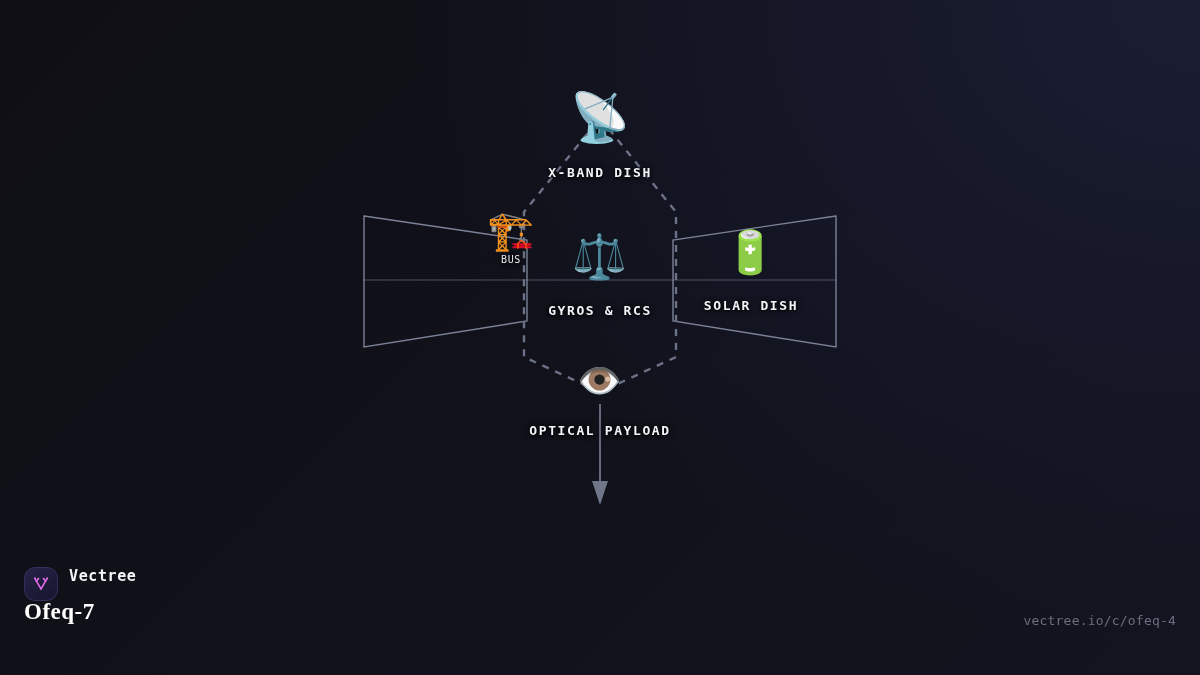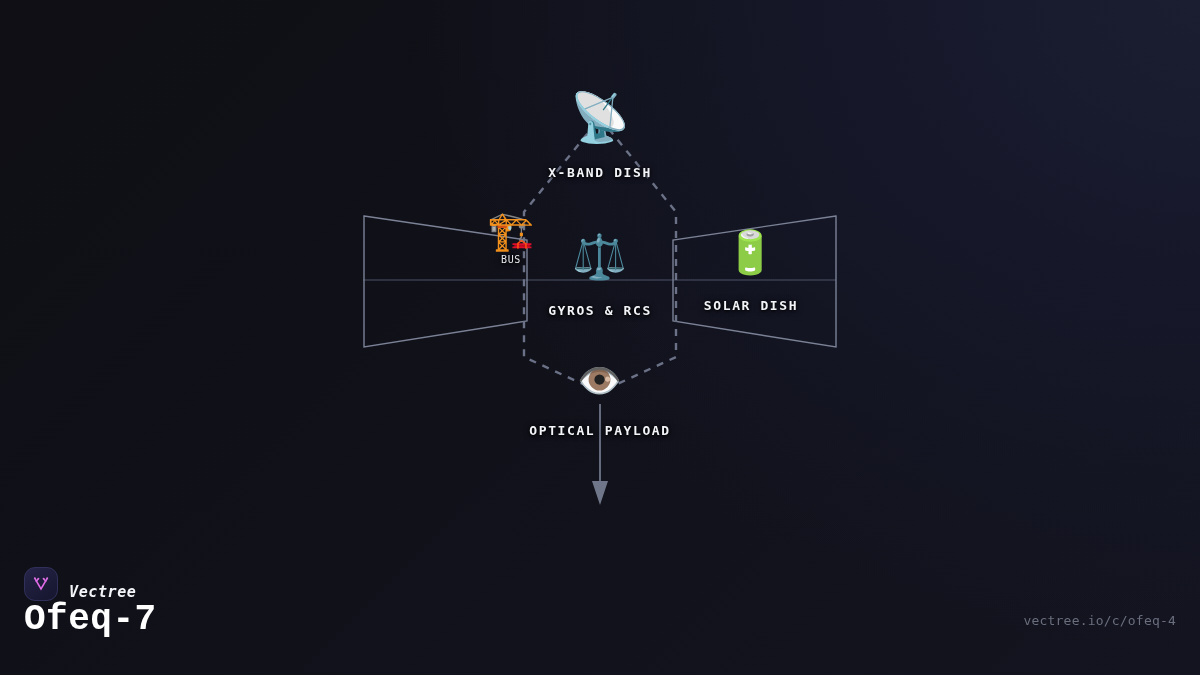--- a/index.html
+++ b/index.html
@@ -91,23 +91,22 @@
     bottom: 0;
     width: 1200px;
     height: 120px;
   }
 
   #brand-row {
     position: absolute;
     left: 24px;
     top: 12px;
     display: flex;
-    align-items: flex-end;
+    align-items: flex-start;
     gap: 11px;
-    font-style: italic;
   }
 
   #brand-logo {
     width: 34px;
     height: 34px;
     border-radius: 11px;
     background: linear-gradient(145deg, #262449 0%, #1c1b38 55%, #171630 100%);
     border: 1px solid #31305a;
     display: flex;
     align-items: center;
@@ -120,23 +119,23 @@
     color: #f4f5f9;
     font-size: 15px;
     font-weight: bold;
     letter-spacing: 0.6px;
   }
 
   #page-title {
     position: absolute;
     left: 24px;
     top: 44px;
-    font-family: Liberation Mono, monospace;
+    font-family: Liberation Serif, serif;
     color: #ffffff;
-    font-size: 36px;
+    font-size: 23px;
     font-weight: bold;
     letter-spacing: 0.5px;
   }
 
   #footer-url {
     position: absolute;
     right: 24px;
     top: 58px;
     font-family: "DejaVu Sans Mono", "Liberation Mono", monospace;
     color: #6a6e7e;

